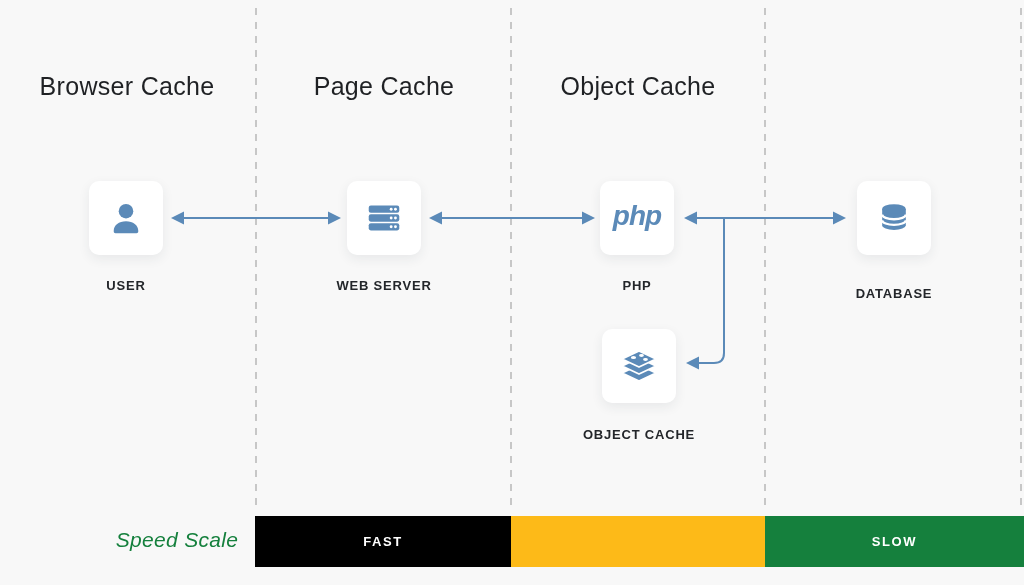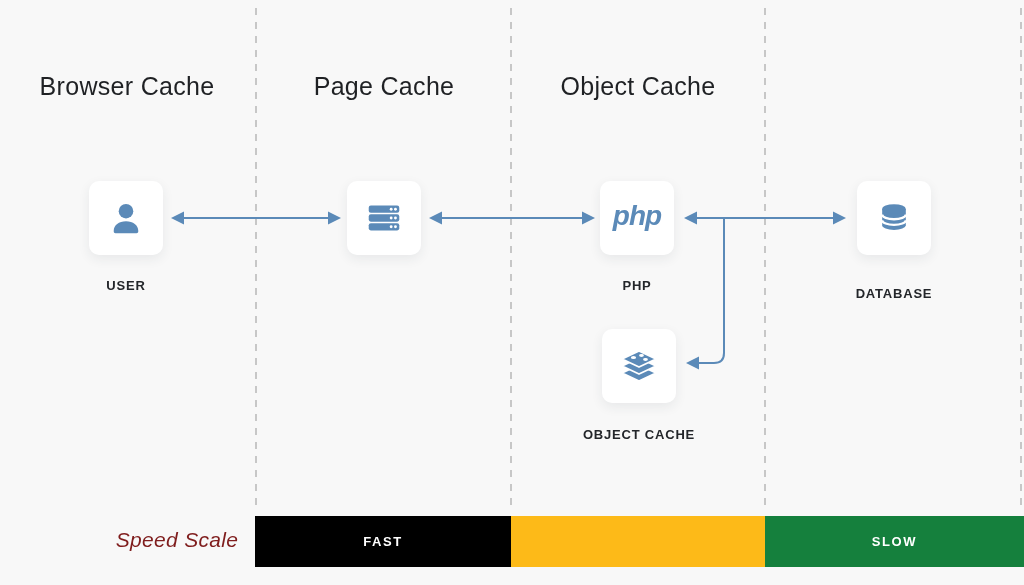--- a/index.html
+++ b/index.html
@@ -41,21 +41,21 @@
   .l-db{left:809px;top:286px}
   .l-oc{left:554px;top:427px}
   .php-text{
     font-size:28px;font-weight:bold;font-style:italic;
     color:#5b8ab8;letter-spacing:-1px;transform:translateY(-2px);
   }
   .arrows{position:absolute;left:0;top:0;width:1024px;height:585px;pointer-events:none;}
   
   .speed-label{
     position:absolute;left:97px;top:528px;width:160px;text-align:center;
-    font-size:21px;font-style:italic;color:#7f1d1d;font-weight:500;letter-spacing:.3px;
+    font-size:21px;font-style:italic;color:#15803d;font-weight:500;letter-spacing:.3px;
   }
   .segment{
     position:absolute;top:516px;height:51px;
     display:flex;align-items:center;justify-content:center;
     color:#ffffff;font-size:13px;font-weight:bold;letter-spacing:1.6px;
   }
   .s-fast{left:255px;width:256px}
   .s-med{left:511px;width:254px}
   .s-slow{left:765px;width:259px}
 </style>
@@ -109,20 +109,21 @@
       <g fill="#ffffff">
         <circle cx="29.5" cy="12.8" r="1.5"></circle>
           <circle cx="34" cy="12.8" r="1.5"></circle>
         <circle cx="29.5" cy="22" r="1.5"></circle>
           <circle cx="34" cy="22" r="1.5"></circle>
         <circle cx="29.5" cy="31.2" r="1.5"></circle>
           <circle cx="34" cy="31.2" r="1.5"></circle>
       </g>
     </svg>
   </div>
+  <div class="node-label l-server">WEB SERVER</div>
 
   <div class="card c-php">
     <span class="php-text">php</span>
   </div>
   <div class="node-label l-php">PHP</div>
 
   <div class="card c-db">
     <svg width="40" height="40" viewBox="0 0 44 44">
       <path fill="#5b8ab8" d="M9 12 V30 a13 5.2 0 0 0 26 0 V12 Z"></path>
       <ellipse cx="22" cy="12" rx="13" ry="5.2" fill="#5b8ab8"></ellipse>

